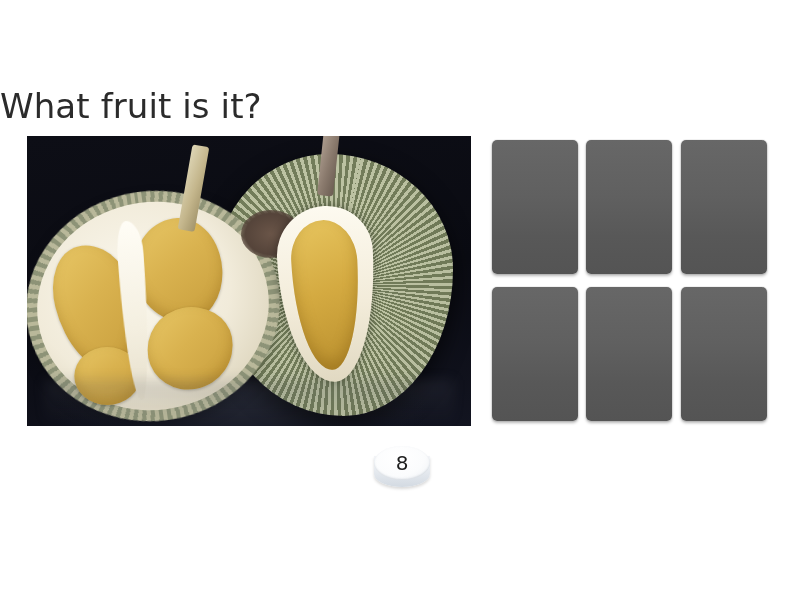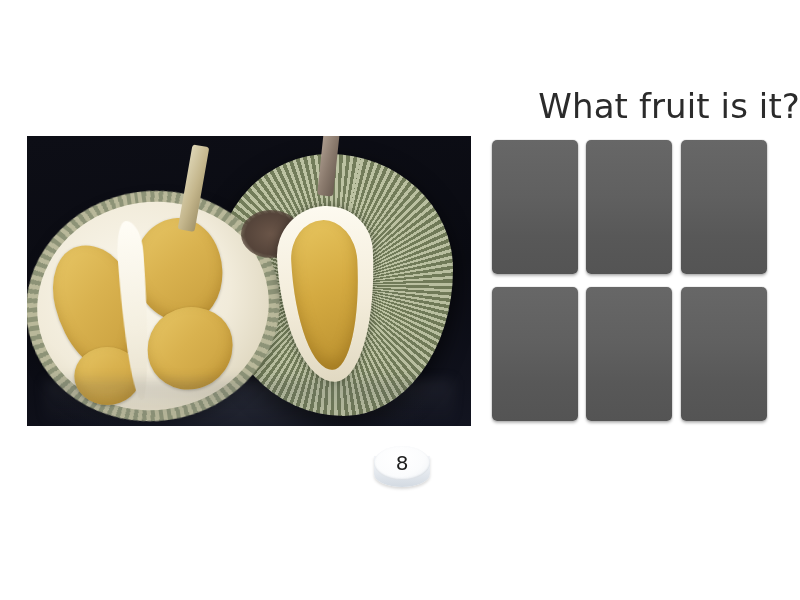--- a/index.html
+++ b/index.html
@@ -14,21 +14,21 @@
     overflow: hidden;
     font-family: "DejaVu Sans", "Liberation Sans", sans-serif;
   }
 
   
   .quiz-title {
     position: absolute;
     left: 0;
     top: 86px;
     width: 800px;
-    text-align: right;
+    text-align: left;
     font-size: 34px;
     line-height: 40px;
     font-weight: 400;
     color: #2b2b2b;
     letter-spacing: 0.1px;
   }
 
   
   .photo-frame {
     position: absolute;

